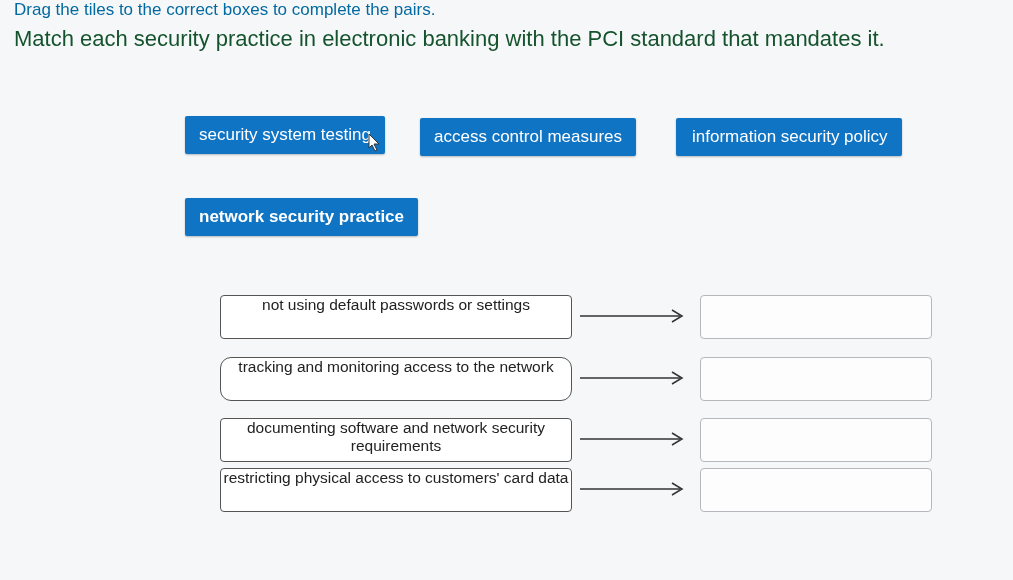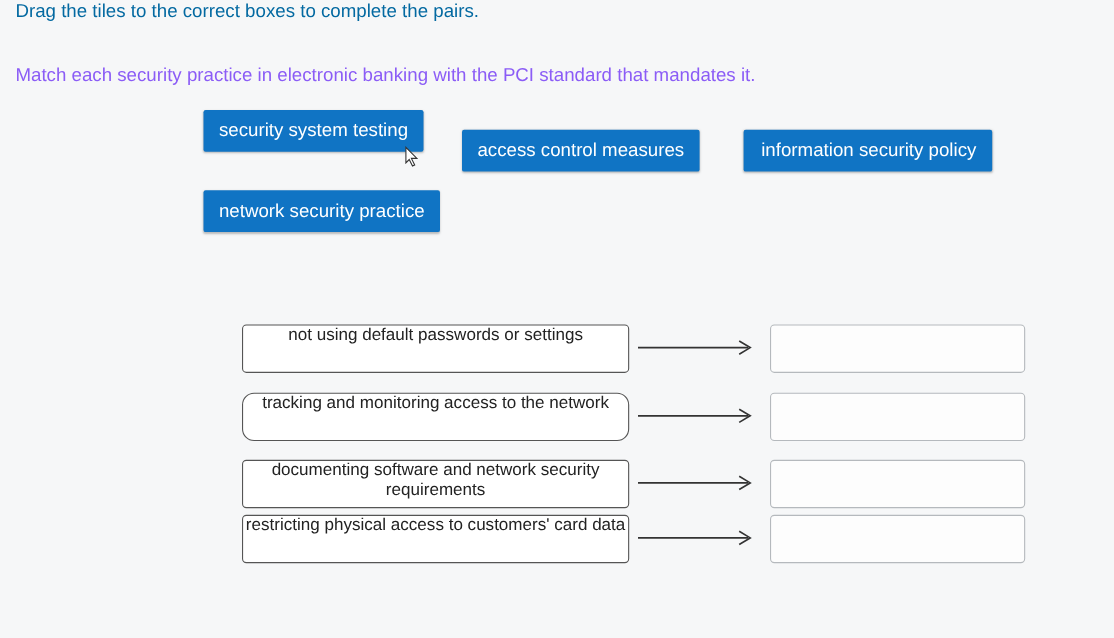--- a/index.html
+++ b/index.html
@@ -15,40 +15,40 @@
   }
   .instr1 {
     position: absolute;
     top: 0px;
     left: 14px;
     font-size: 17px;
     color: #0369a1;
   }
   .instr2 {
     position: absolute;
-    top: 59px;
+    top: 26px;
     left: 14px;
-    font-size: 17px;
-    color: #8b5cf6;
+    font-size: 22px;
+    color: #14532d;
   }
   .tile {
     position: absolute;
     background: #1074c4;
     color: #fff;
     font-size: 17px;
     padding: 9px 14px;
     border-radius: 2px;
     box-shadow: 0 1px 2px rgba(0,0,0,0.25);
     cursor: grab;
     white-space: nowrap;
   }
-  .tile1 { top: 100px; left: 185px; }
+  .tile1 { top: 116px; left: 185px; }
   .tile2 { top: 118px; left: 420px; }
   .tile3 { top: 118px; left: 676px; padding-left: 16px; }
-  .tile4 { top: 173px; left: 185px; }
+  .tile4 { top: 198px; left: 185px; font-weight: bold; }
   .prompt-box {
     position: absolute;
     left: 220px;
     width: 350px;
     height: 42px;
     border: 1.5px solid #555;
     border-radius: 4px;
     background: #fff;
     display: flex;
     align-items: flex-start;

